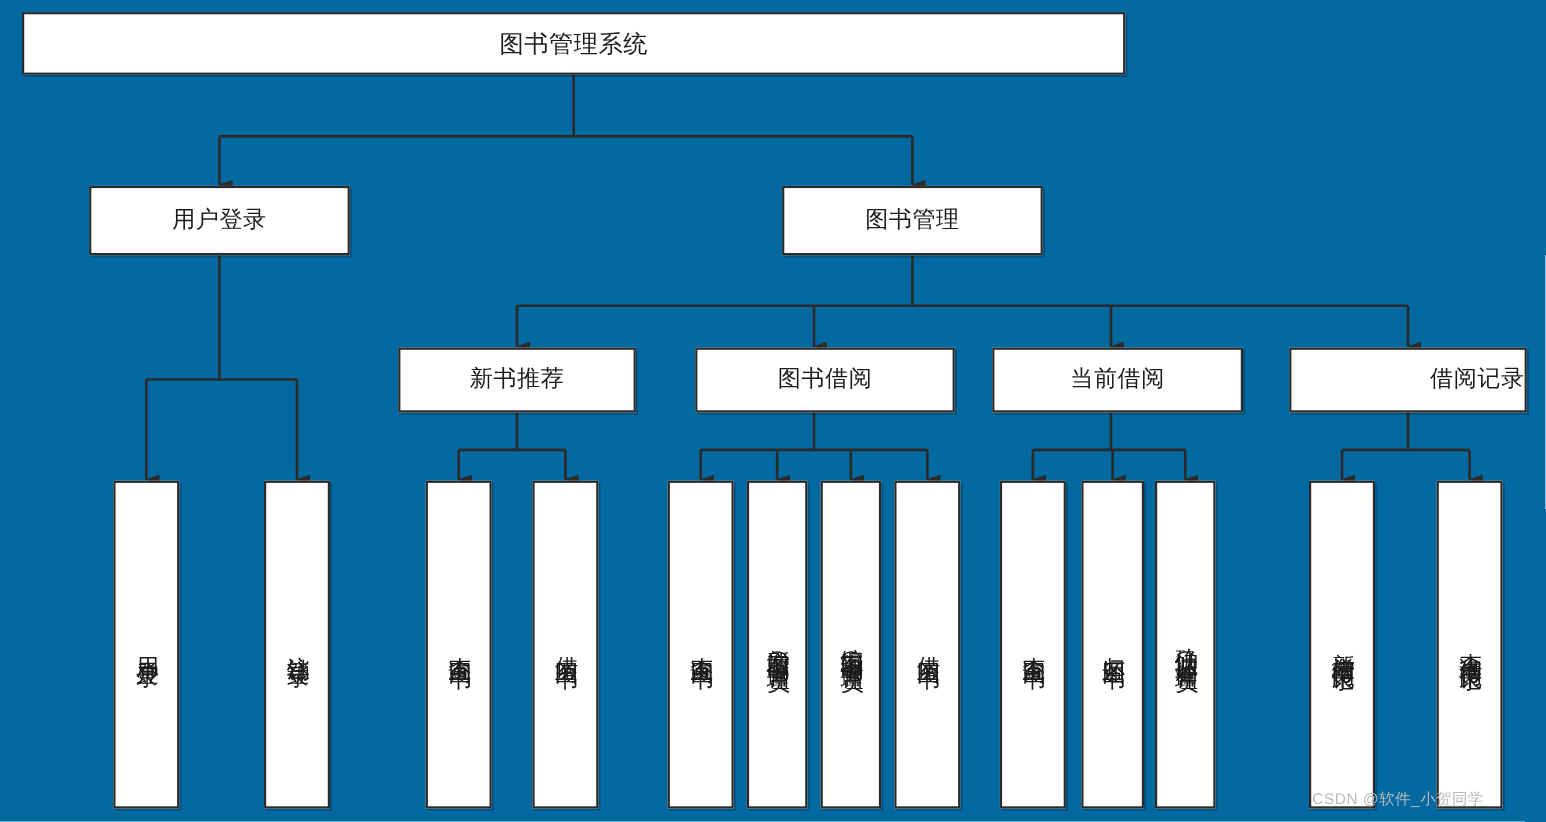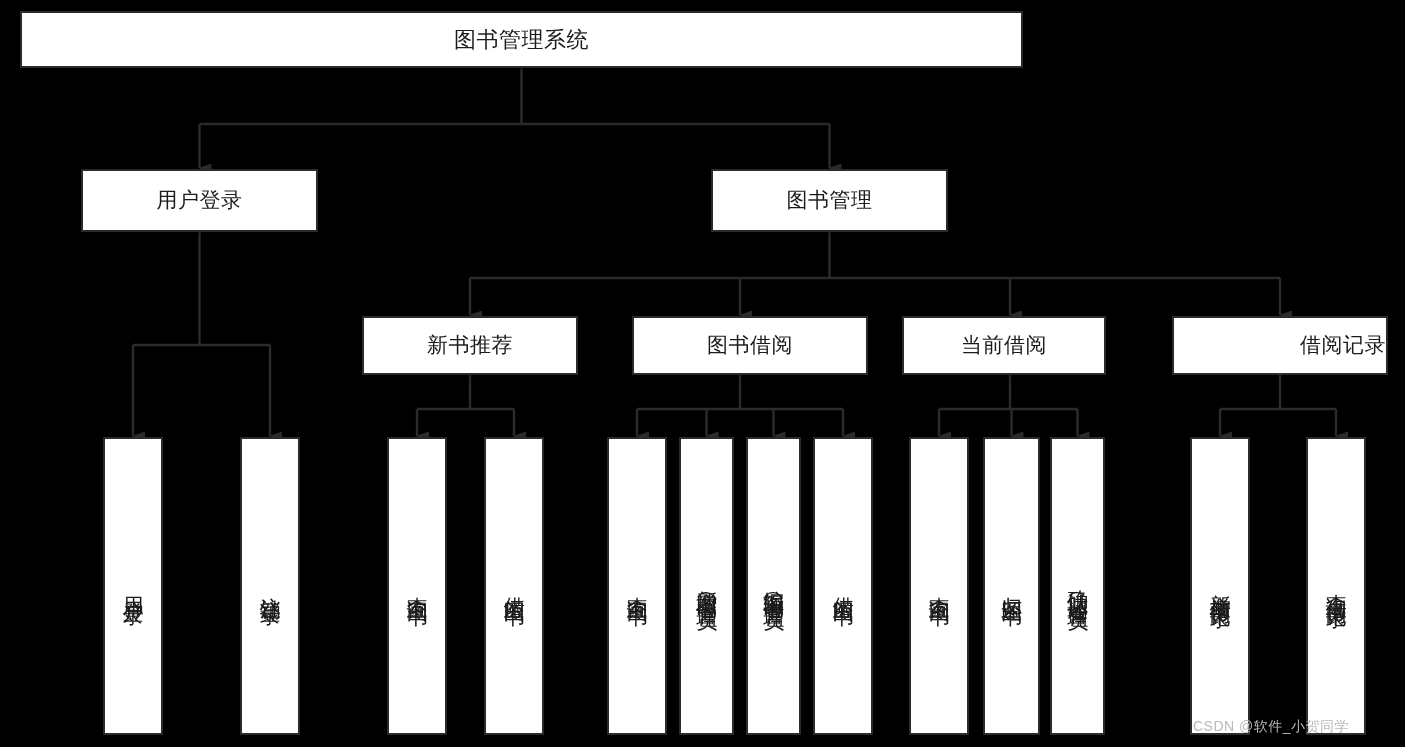--- a/index.html
+++ b/index.html
@@ -7,21 +7,21 @@
     padding: 0;
     background: #ffffff;
   }
   body {
     font-family: "Liberation Sans", "DejaVu Sans", sans-serif;
   }
   #diagram-root {
     position: relative;
     width: 1405px;
     height: 747px;
-    background: #000000;
+    background: #0369a1;
     overflow: hidden;
   }
   #tree-svg {
     position: absolute;
     left: 0;
     top: 0;
     width: 1405px;
     height: 747px;
   }
   .node-box {
@@ -120,21 +120,21 @@
   </div>
 
   <div class="node-box" style="left: 362px; top: 316px; width: 216px; height: 59px;">
     <span class="node-label">新书推荐</span>
   </div>
 
   <div class="node-box" style="left: 632px; top: 316px; width: 236px; height: 59px;">
     <span class="node-label">图书借阅</span>
   </div>
 
-  <div class="node-box" style="left: 902px; top: 316px; width: 204px; height: 59px;">
+  <div class="node-box" style="left: 902px; top: 316px; width: 228px; height: 59px;">
     <span class="node-label">当前借阅</span>
   </div>
 
   <div class="node-box" style="left: 1172px; top: 316px; width: 216px; height: 59px; justify-content: flex-end;">
     <span class="node-label">借阅记录</span>
   </div>
 
   <div class="node-box leaf" style="left: 103px; top: 437px; width: 60px; height: 298px;">
     <span class="node-label">用户登录</span>
   </div>

